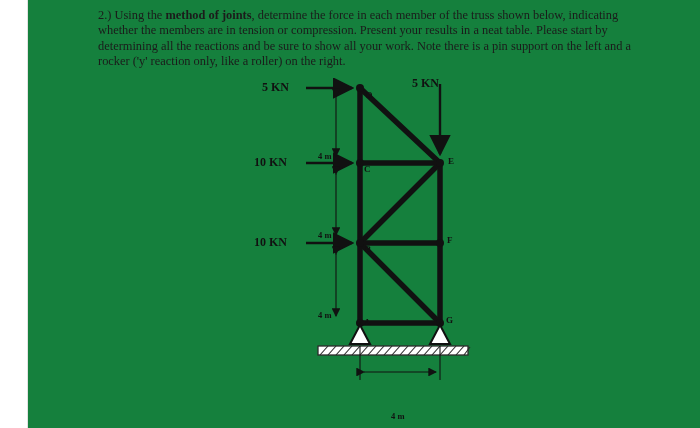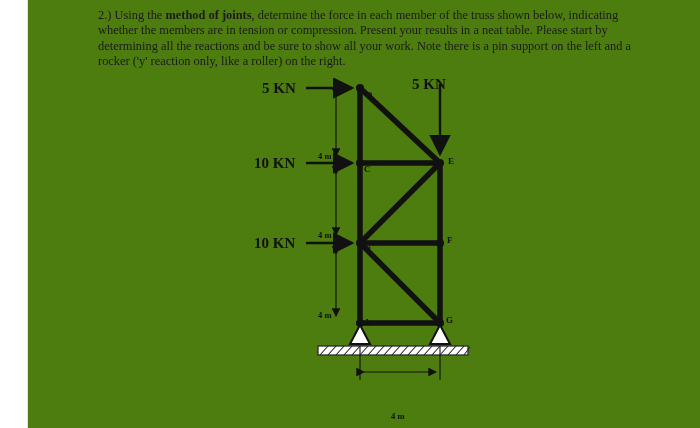--- a/index.html
+++ b/index.html
@@ -6,21 +6,21 @@
   body{
     width:700px;height:428px;
     background:#ffffff;
     font-family:"Liberation Serif", serif;
     overflow:hidden;
     position:relative;
   }
   .page{
     position:absolute;
     left:0;top:0;width:700px;height:428px;
-    background:#4d7c0f;
+    background:#15803d;
   }
   .left-margin{
     position:absolute;left:0;top:0;width:28px;height:428px;
     background:#ffffff;
   }
   .left-edge-line{
     position:absolute;left:27px;top:0;width:1px;height:428px;
     background:#e2e2e2;
   }
   .prompt{
@@ -37,21 +37,21 @@
     left:240px;top:78px;width:300px;height:320px;
   }
   .fig-svg{position:absolute;left:0;top:0;}
   .lbl{
     position:absolute;
     font-family:"Liberation Serif", serif;
     font-weight:bold;
     color:#111;
     white-space:nowrap;
   }
-  .lbl-load{font-size:15px;}
+  .lbl-load{font-size:12px;}
   .lbl-dim{font-size:8.5px;margin-top:35px;}
   .lbl-node{font-size:9px;}
 </style>
 </head>
 <body>
 
 <div class="page">
 
   <div class="left-margin"></div>
   <div class="left-edge-line"></div>

